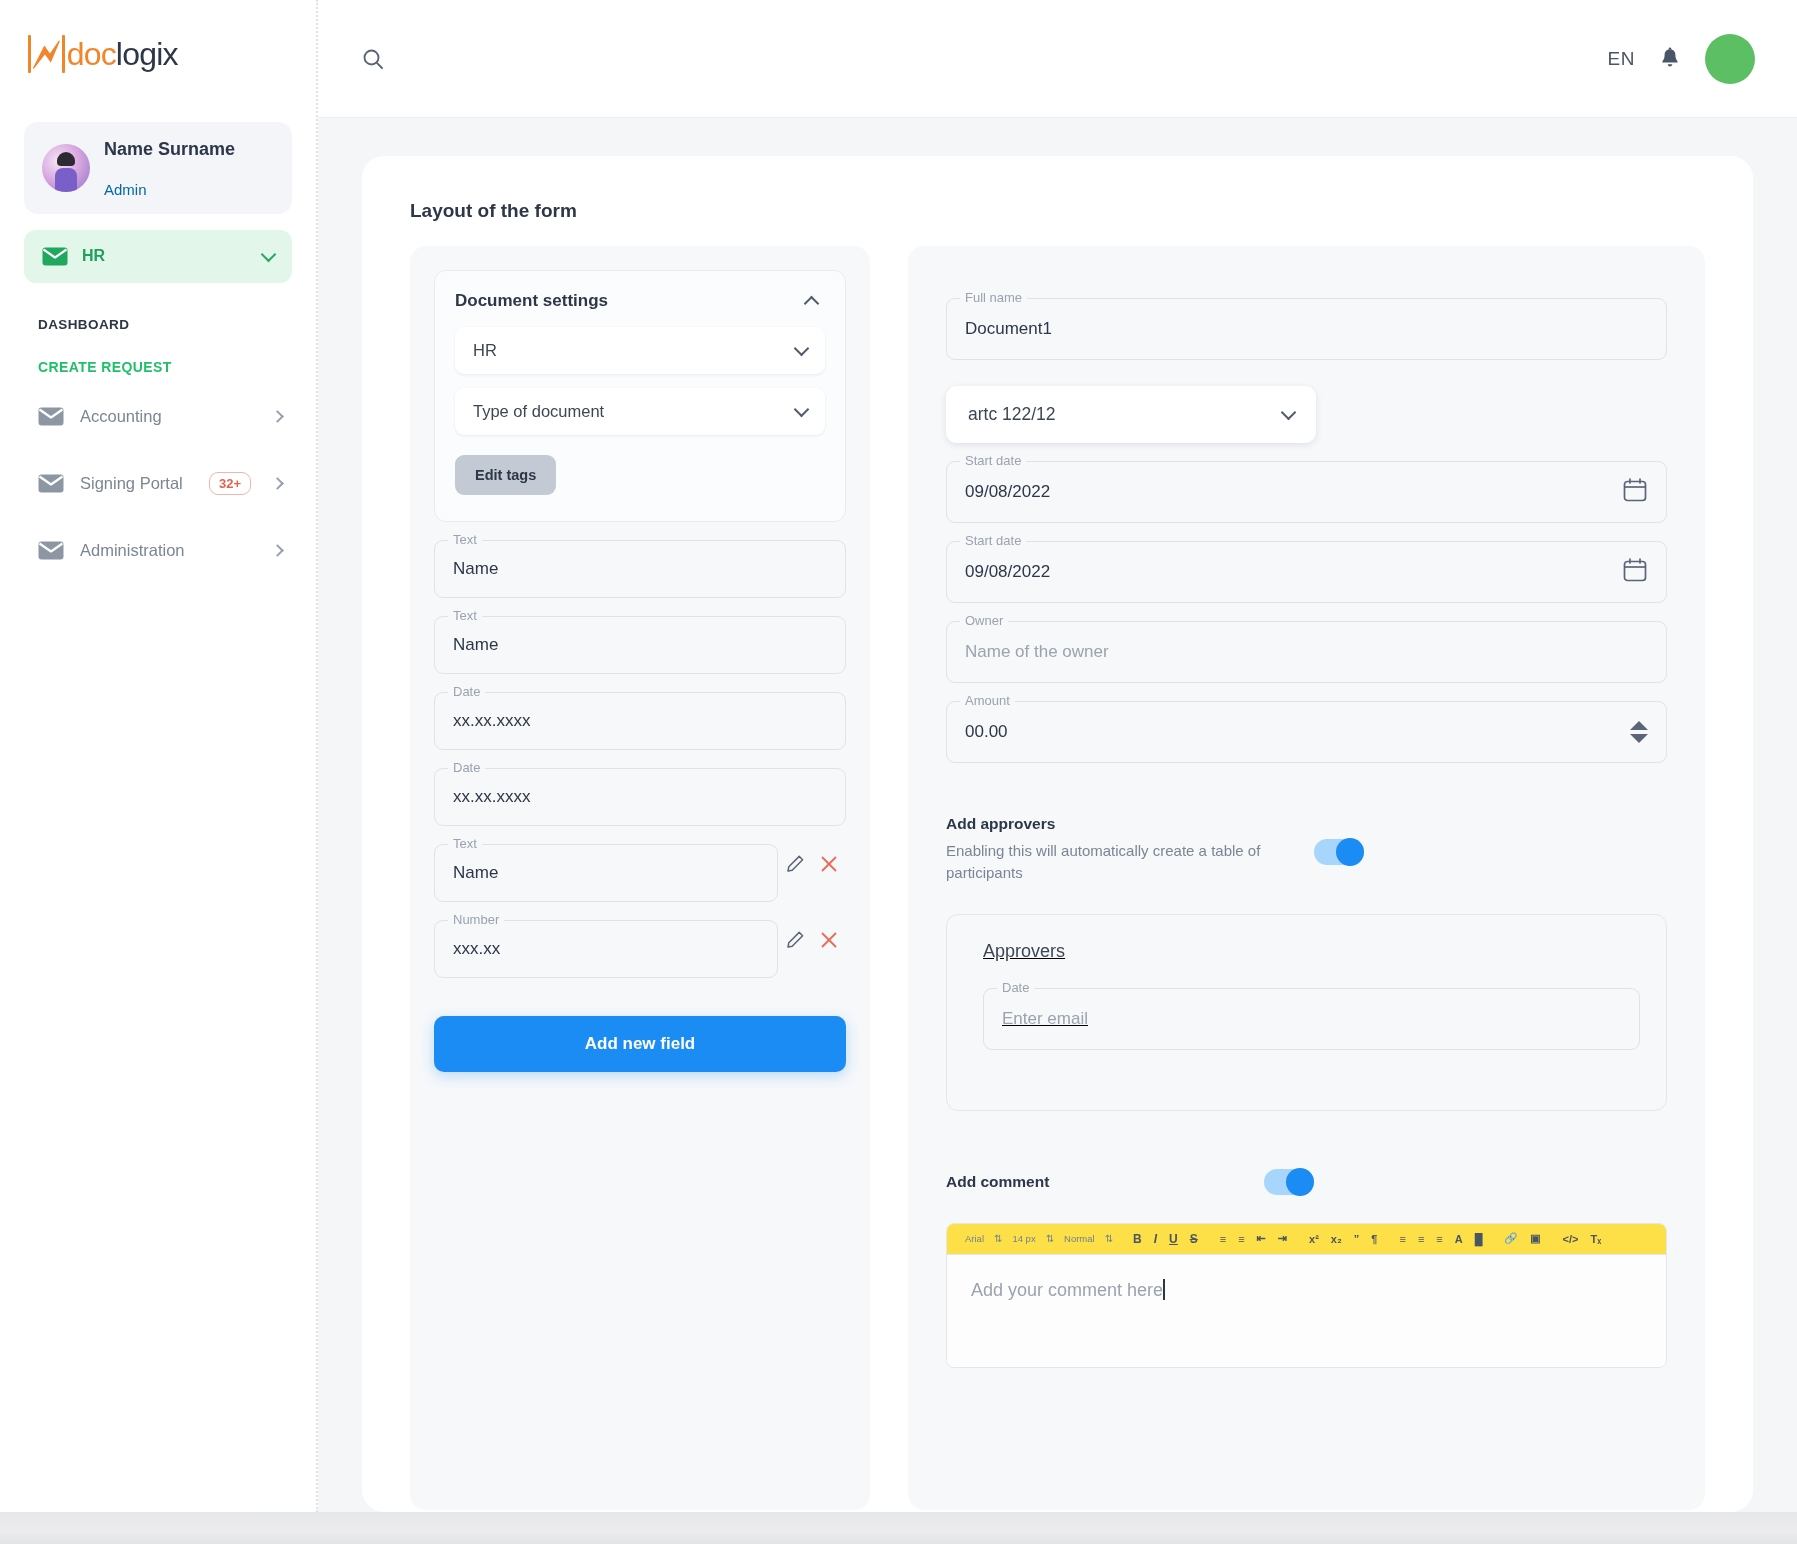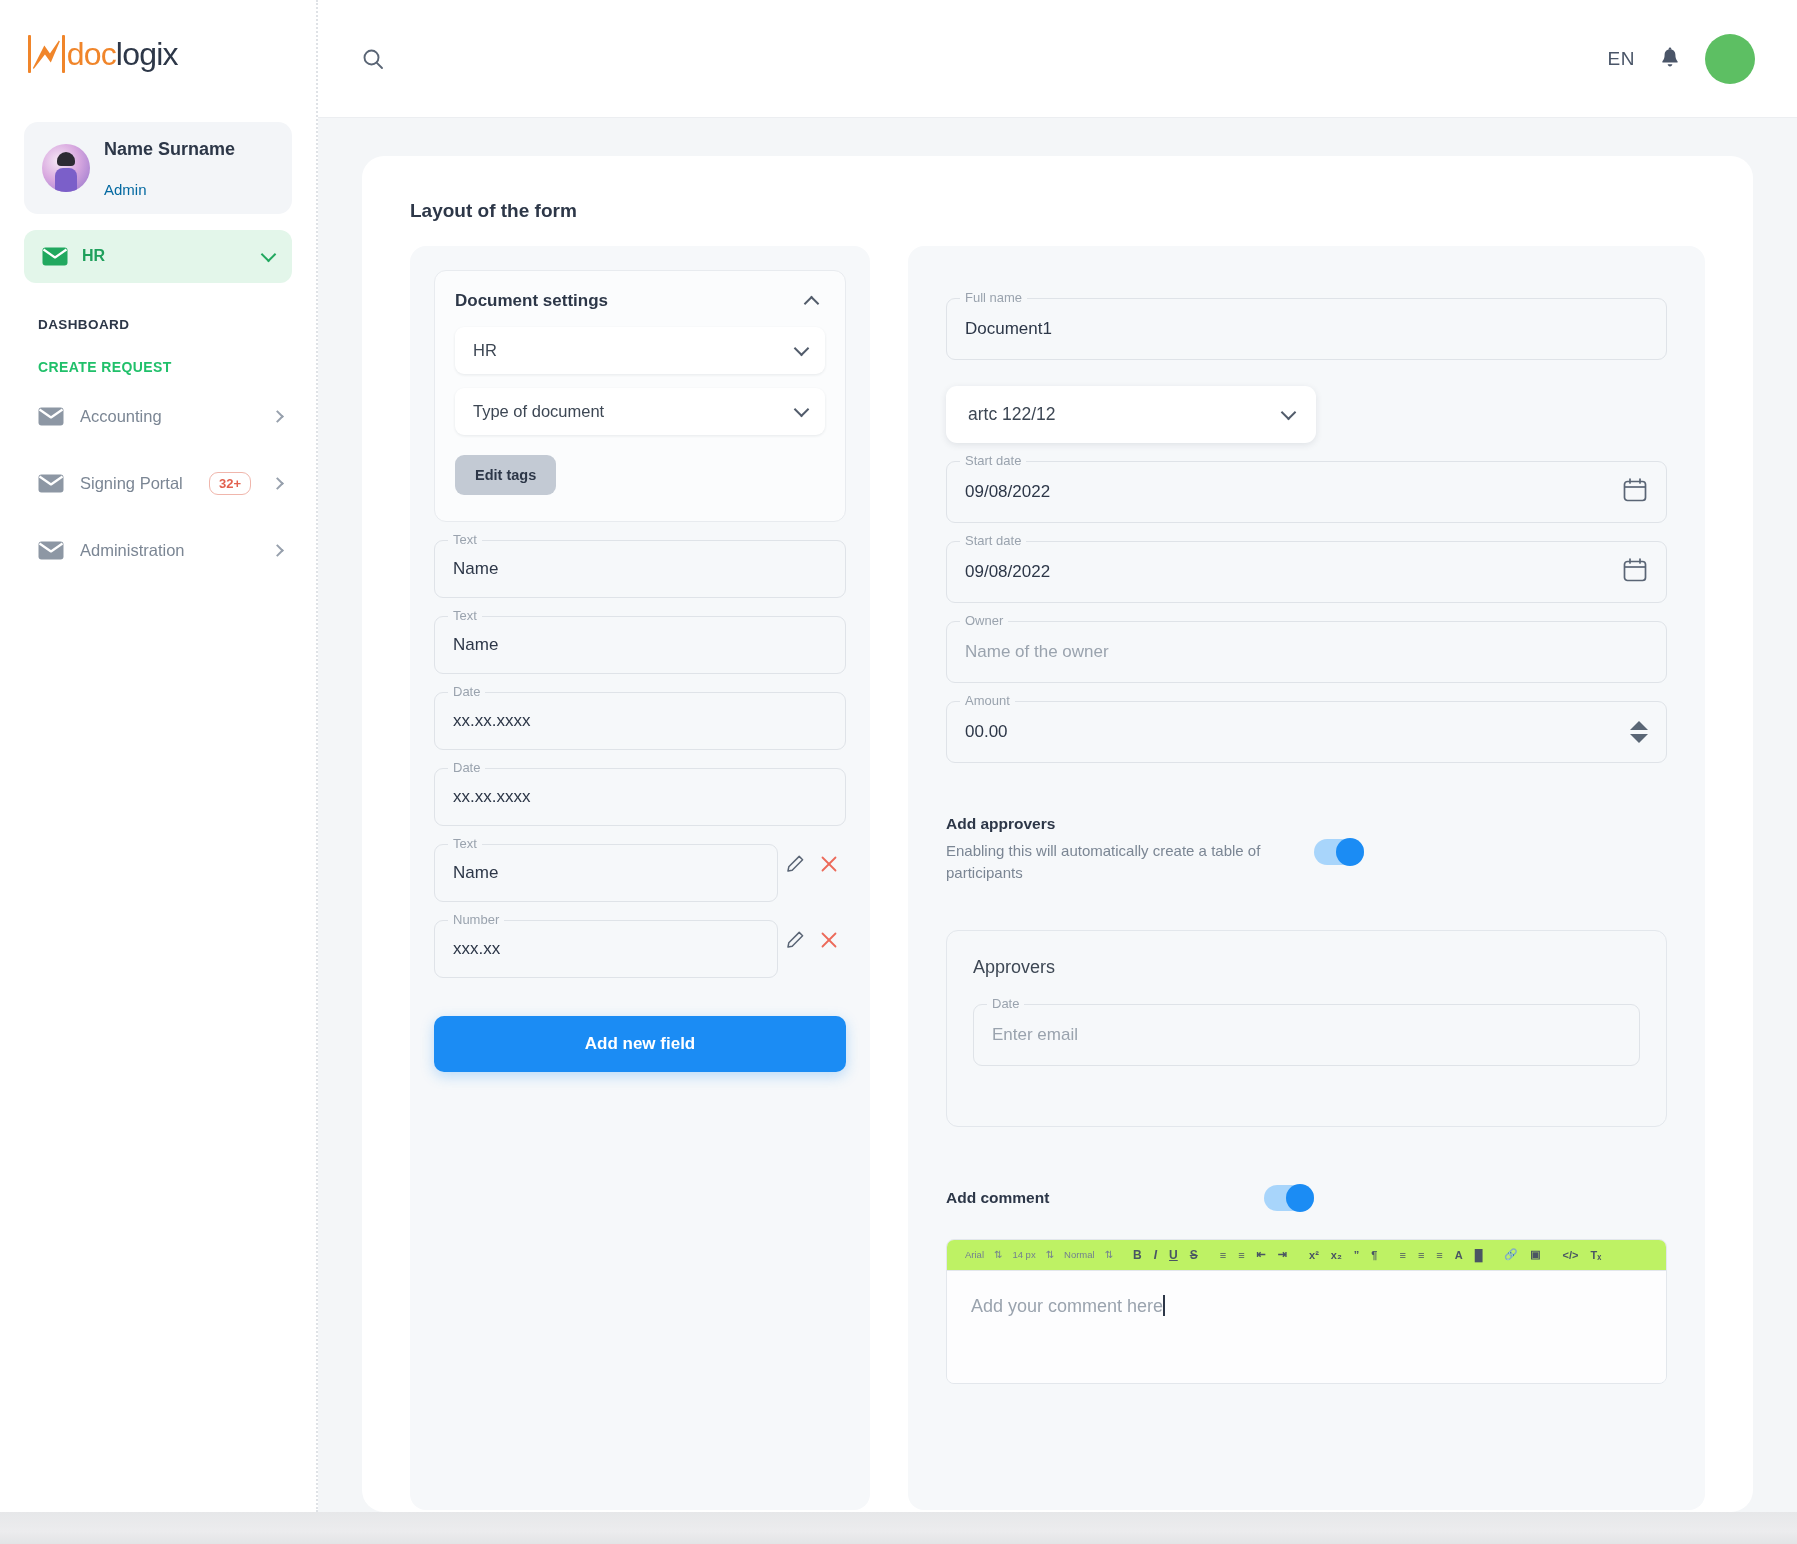--- a/index.html
+++ b/index.html
@@ -183,32 +183,33 @@
   .sec-h { font-size: 15.5px; font-weight: 700; color: #2d3748; }
   .sec-p { font-size: 15px; color: #7b8694; margin-top: 7px; line-height: 1.45; }
   .toggle {
     width: 50px; height: 26px; border-radius: 13px;
     background: #a8d5fb; position: relative; margin-left: 38px; margin-top: 24px; cursor: pointer; flex: none;
   }
   .toggle .knob { position: absolute; right: 0; top: -1px; width: 28px; height: 28px; border-radius: 50%; background: #1b8cf4; }
   .toggle.top { margin-top: 0; }
 
   .approvers-box {
-    margin-top: 46px; border: 1px solid #e3e7ec; border-radius: 12px;
-    padding: 26px 26px 60px 26px;
+    margin-top: 30px; border: 1px solid #e3e7ec; border-radius: 12px;
+    padding: 26px 26px 60px 36px;
+    text-decoration: underline;
   }
   .approvers-t { font-size: 18px; color: #3d4754; margin-bottom: 26px; }
   .approvers-box .of-lbl { background: #f6f8fa; }
 
   .comment-row { display: flex; align-items: center; margin-top: 58px; }
   .comment-row .sec-h { flex: 1; max-width: 280px; }
 
   .editor { margin-top: 28px; border: 1px solid #e3e7ec; border-radius: 8px; overflow: hidden; }
   .etoolbar {
-    background: #bef264; border-bottom: 1px solid #e3e7ec;
+    background: #fde047; border-bottom: 1px solid #e3e7ec;
     display: flex; align-items: center; gap: 0; padding: 8px 12px; flex-wrap: nowrap; overflow: hidden;
   }
   .etool { font-size: 9.5px; color: #73808f; padding: 0 6px; white-space: nowrap; cursor: pointer; }
   .etool.strong { font-weight: 700; color: #4a5563; font-size: 12px; }
   .etool.ital { font-style: italic; font-weight: 700; color: #4a5563; font-size: 12px; }
   .etool.und { text-decoration: underline; font-weight: 700; color: #4a5563; font-size: 12px; }
   .etool.strike { text-decoration: line-through; font-weight: 700; color: #4a5563; font-size: 12px; }
   .etool.sm { font-size: 11px; color: #4a5563; font-weight:700; }
   .espin { font-size: 10px; color: #73808f; padding: 0 4px; cursor: pointer; }
   .esep { width: 10px; }

